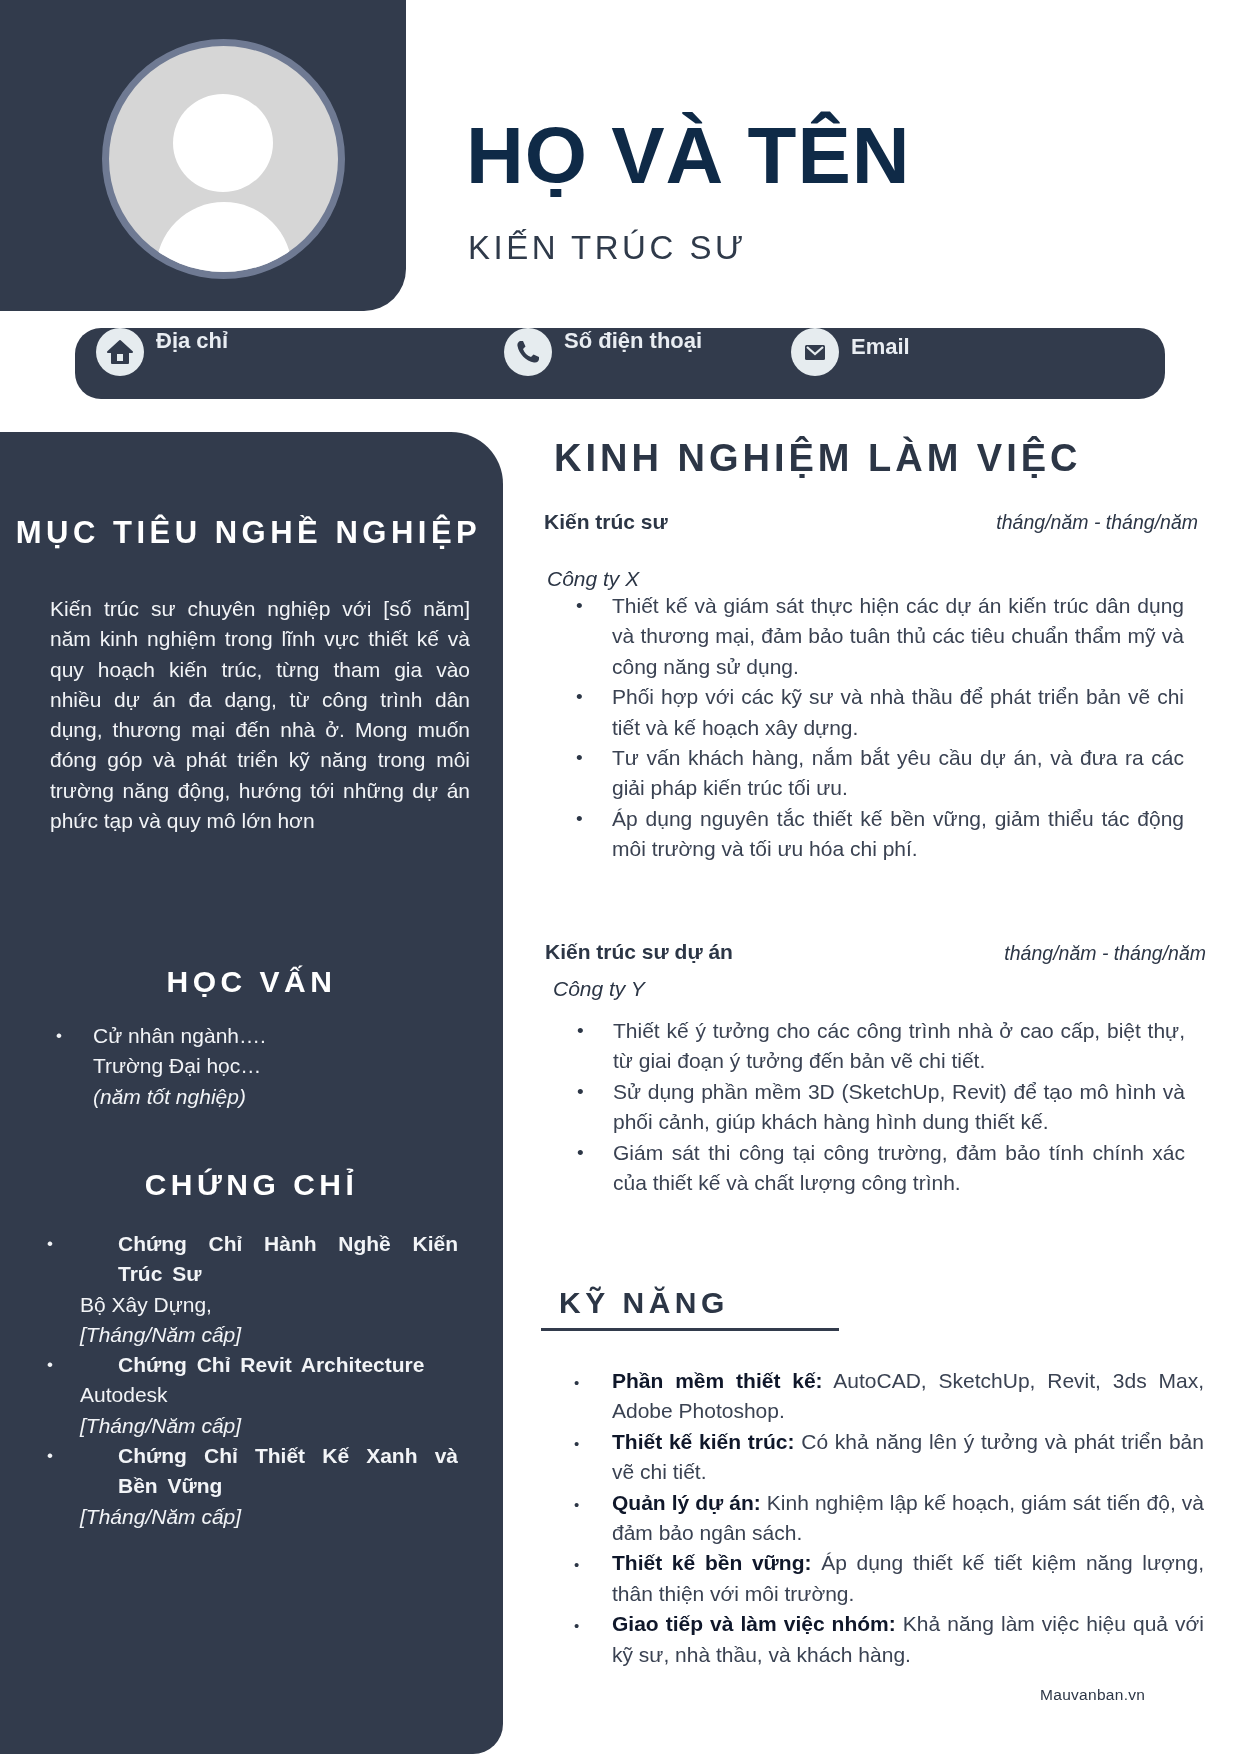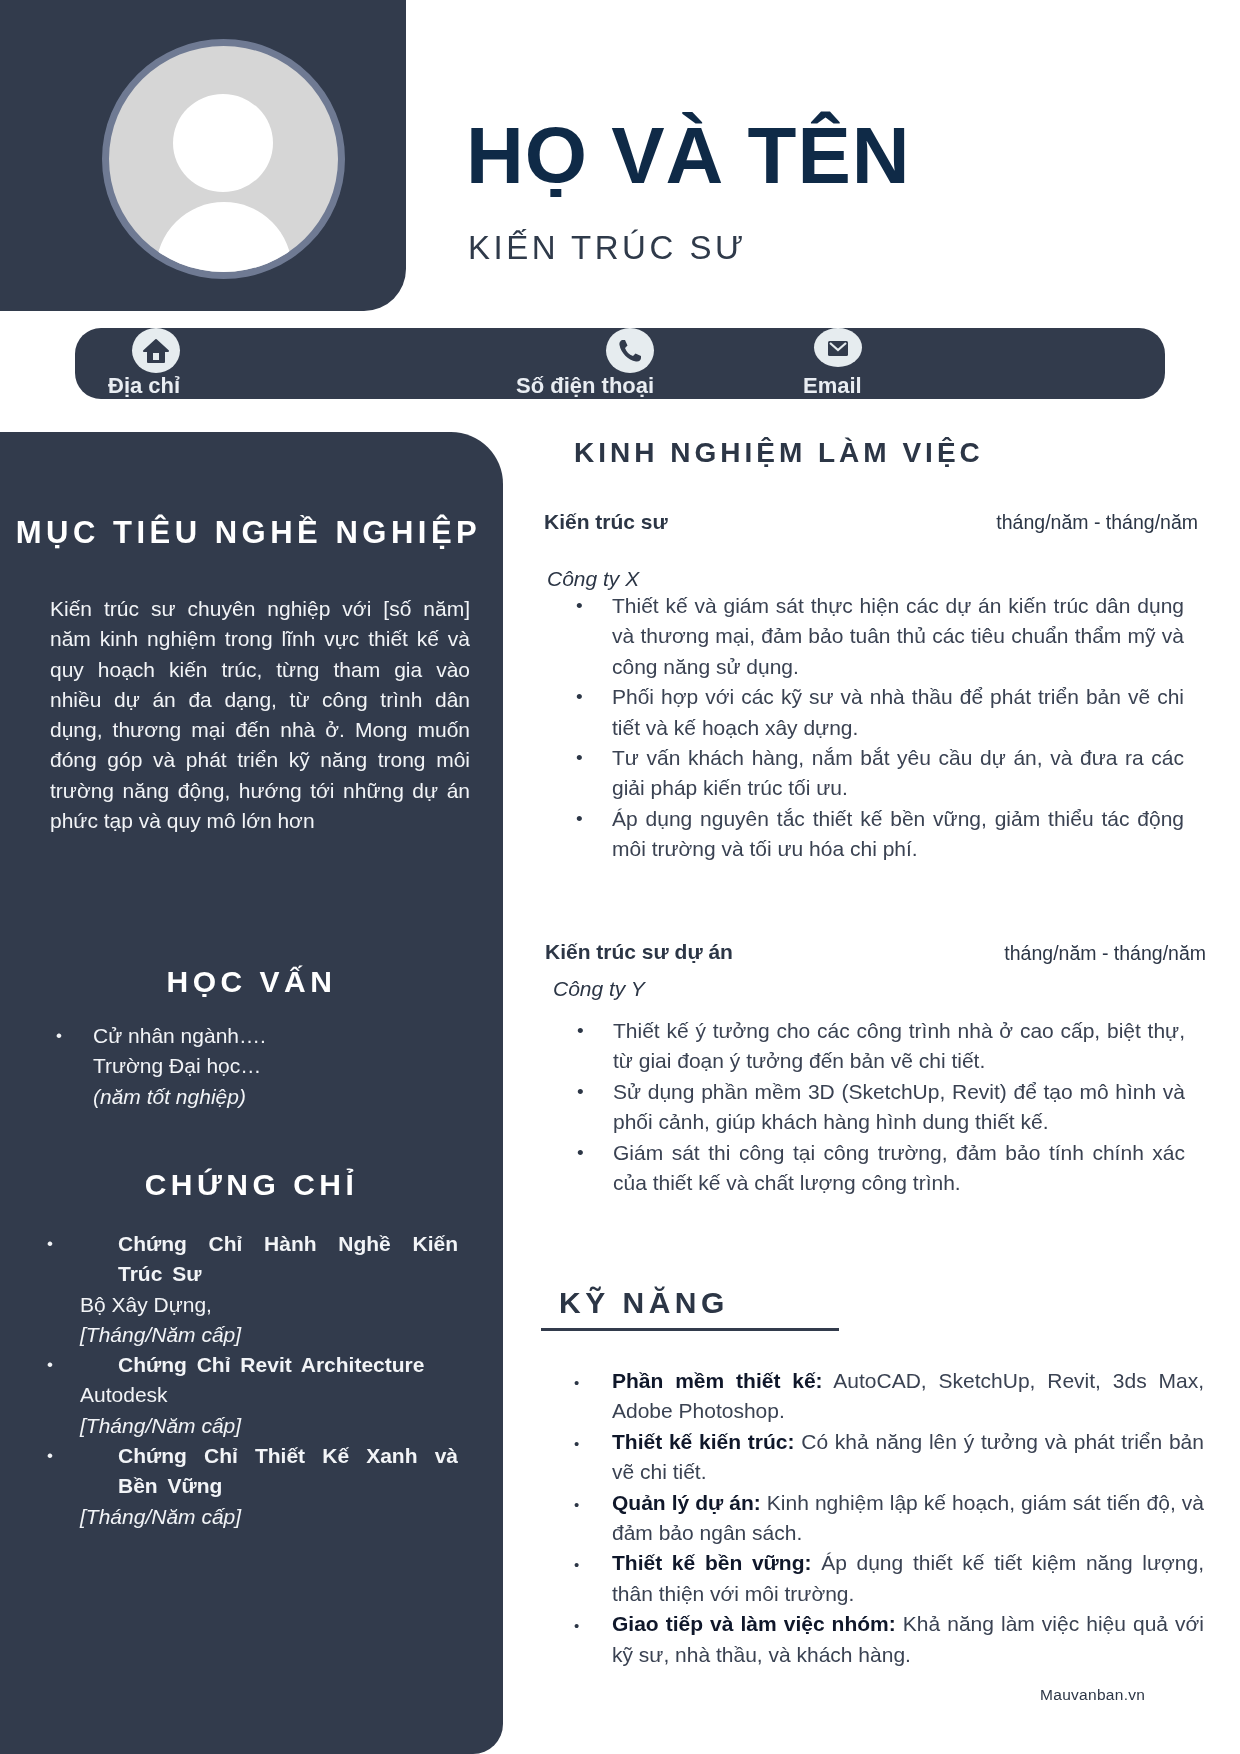--- a/index.html
+++ b/index.html
@@ -8,37 +8,37 @@
 
   .header-box { position: absolute; left: 0; top: 0; width: 406px; height: 311px; background: #323b4c; border-bottom-right-radius: 42px; }
   .avatar { position: absolute; left: 102px; top: 39px; width: 243px; height: 240px; border-radius: 50%; background: #d6d6d6; border: 7px solid #6f7a93; overflow: hidden; }
   .avatar .head { position: absolute; left: 64px; top: 48px; width: 100px; height: 98px; border-radius: 50%; background: #ffffff; }
   .avatar .body { position: absolute; left: 47px; top: 156px; width: 136px; height: 130px; border-radius: 68px 68px 0 0; background: #ffffff; }
 
   .name { position: absolute; left: 466px; top: 108px; font-size: 80px; font-weight: bold; color: #0f2a47; letter-spacing: 1px; line-height: 96px; white-space: nowrap; }
   .role { position: absolute; left: 468px; top: 228px; font-size: 33px; color: #2f3a4a; letter-spacing: 3.5px; line-height: 40px; white-space: nowrap; }
 
   .contact-bar { position: absolute; left: 75px; top: 328px; width: 1090px; height: 71px; background: #323b4c; border-radius: 26px; }
-  .contact-item { position: absolute; top: 0; height: 71px; display: flex; align-items: flex-end; flex-direction: column; }
+  .contact-item { position: absolute; top: 0; height: 71px; display: flex; align-items: flex-start; }
   .contact-icon { width: 48px; height: 48px; border-radius: 50%; background: #e6ecef; display: flex; align-items: center; justify-content: center; }
   .contact-label { margin-left: 12px; color: #e9edf2; font-size: 22px; font-weight: bold; white-space: nowrap; }
 
   .sidebar { position: absolute; left: 0; top: 432px; width: 503px; height: 1322px; background: #323b4c; border-top-right-radius: 52px; border-bottom-right-radius: 30px; }
   .side-heading { position: absolute; left: 0; width: 503px; text-align: center; color: #ffffff; font-weight: bold; letter-spacing: 4.5px; white-space: nowrap; }
   .objective { position: absolute; left: 50px; top: 594px; width: 420px; color: #f2f4f7; font-size: 21px; line-height: 30.3px; text-align: justify; }
   .side-list { position: absolute; list-style: none; color: #f2f4f7; font-size: 21px; line-height: 30.3px; }
   .side-list li { position: relative; }
   .side-list .dot { position: absolute; left: -33px; top: 0; font-size: 17px; }
   .cert-title { font-weight: bold; text-align: justify; word-spacing: 4px; display: block; margin-left: 38px; }
   .italic { font-style: italic; display: block; }
   .line { display: block; }
 
   .main-heading { position: absolute; color: #2c3646; font-weight: bold; letter-spacing: 4px; white-space: nowrap; }
   .job-title { position: absolute; font-size: 21px; font-weight: bold; color: #2c3646; white-space: nowrap; }
-  .job-date { position: absolute; font-size: 19.5px; color: #2c3646; white-space: nowrap; text-align: left; }
+  .job-date { position: absolute; font-size: 19.5px; font-style: italic; color: #2c3646; white-space: nowrap; text-align: left; }
   .job-company { position: absolute; font-size: 21px; font-style: italic; color: #2c3646; white-space: nowrap; }
   .bullets { position: absolute; list-style: none; color: #3a4252; font-size: 21px; line-height: 30.4px; }
   .bullets li { position: relative; text-align: justify; }
   .bullets li .b { position: absolute; left: -36px; top: 0; font-size: 19px; color: #2c3646; }
   .skills-line { position: absolute; left: 541px; top: 1328px; width: 298px; height: 3px; background: #323b4c; }
   .skill-name { font-weight: bold; color: #0f172a; }
   .watermark { position: absolute; left: 1040px; top: 1686px; font-size: 15.5px; color: #2c3646; white-space: nowrap; letter-spacing: 0.3px; }
 </style>
 </head>
 <body>
@@ -110,21 +110,21 @@
     <span class="line">Autodesk</span>
     <span class="italic">[Tháng/Năm cấp]</span>
   </li>
   <li>
     <span class="dot">•</span>
     <span class="cert-title">Chứng Chỉ Thiết Kế Xanh và Bền Vững</span>
     <span class="italic">[Tháng/Năm cấp]</span>
   </li>
 </ul>
 
-<div class="main-heading" style="left:574px; top:437px; font-size:28px;">KINH NGHIỆM LÀM VIỆC</div>
+<div class="main-heading" style="left:554px; top:437px; font-size:38px;">KINH NGHIỆM LÀM VIỆC</div>
 
 <div class="job-title" style="left:544px; top:510px;">Kiến trúc sư</div>
 <div class="job-date" style="right:42px; top:511px;">tháng/năm - tháng/năm</div>
 <div class="job-company" style="left:547px; top:547px;margin-top:20px;">Công ty X</div>
 <ul class="bullets" style="left:612px; top:591px; width:572px;">
   <li><span class="b">•</span><span>Thiết kế và giám sát thực hiện các dự án kiến trúc dân dụng và thương mại, đảm bảo tuân thủ các tiêu chuẩn thẩm mỹ và công năng sử dụng.</span></li>
   <li><span class="b">•</span><span>Phối hợp với các kỹ sư và nhà thầu để phát triển bản vẽ chi tiết và kế hoạch xây dựng.</span></li>
   <li><span class="b">•</span><span>Tư vấn khách hàng, nắm bắt yêu cầu dự án, và đưa ra các giải pháp kiến trúc tối ưu.</span></li>
   <li><span class="b">•</span><span>Áp dụng nguyên tắc thiết kế bền vững, giảm thiểu tác động môi trường và tối ưu hóa chi phí.</span></li>
 </ul>

